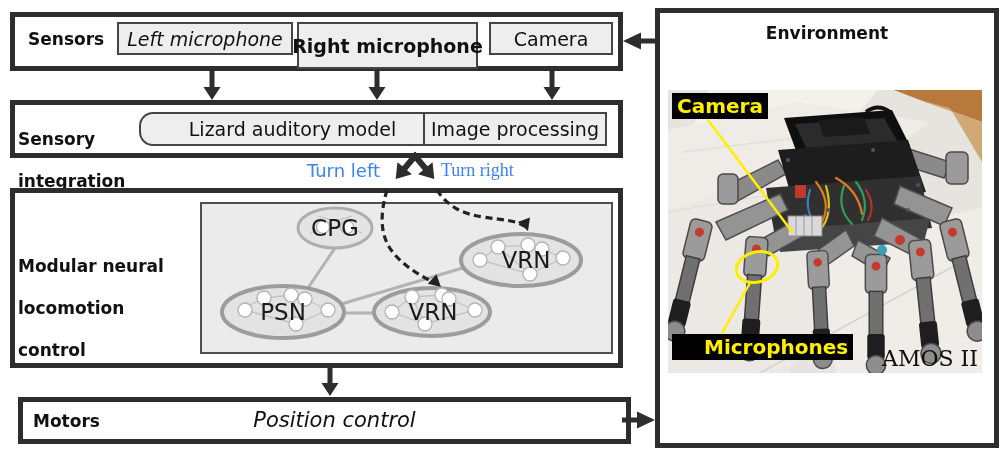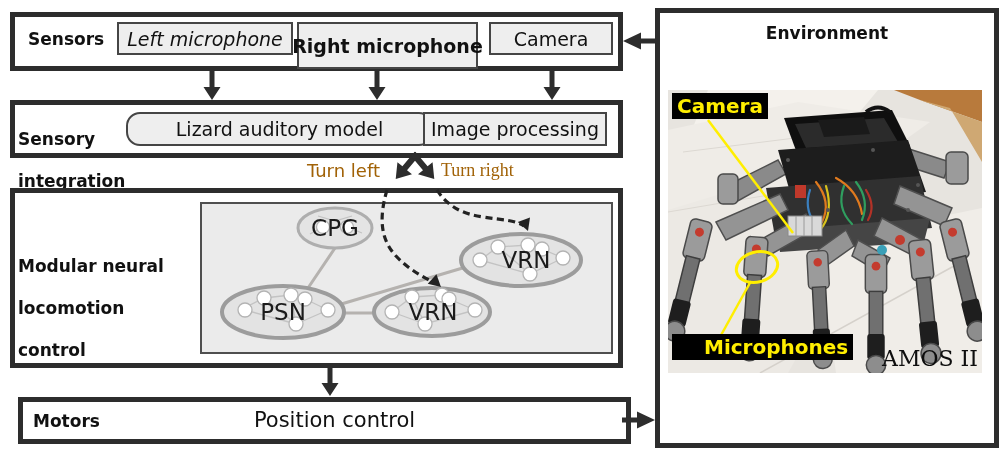--- a/index.html
+++ b/index.html
@@ -7,22 +7,22 @@
     position:relative;width:1003px;height:455px;background:#ffffff;
     font-family:"DejaVu Sans","Liberation Sans",sans-serif;color:#111;overflow:hidden;
   }
   .bigbox{position:absolute;border:5px solid #2d2d2d;background:#fff;box-sizing:border-box;}
   .boxtitle{position:absolute;font-weight:bold;font-size:17px;line-height:21px;color:#111;white-space:pre-line;}
   .chip{
     position:absolute;background:#eeeeee;border:2px solid #454545;box-sizing:border-box;
     display:flex;align-items:center;justify-content:center;font-size:19px;color:#111;white-space:nowrap;
   }
   .panel{position:absolute;background:#ebebeb;border:2px solid #4f4f4f;box-sizing:border-box;}
-  .turnlabel{position:absolute;font-size:18px;color:#a16207;white-space:nowrap;}
-  .poscontrol{position:absolute;font-size:21px;color:#111;text-align:center;}
+  .turnlabel{position:absolute;font-size:18px;color:#3b82f6;white-space:nowrap;}
+  .poscontrol{position:absolute;font-size:21px;color:#111;text-align:center;font-style:italic;}
   .overlay{position:absolute;left:0;top:0;z-index:5;pointer-events:none;}
   .photo{position:absolute;overflow:hidden;}
   .photo svg{position:absolute;left:0;top:0;}
   .anno{
     position:absolute;background:#000;color:#ffee00;font-weight:bold;font-size:20px;
     padding:2px 5px;line-height:22px;white-space:nowrap;z-index:4;
   }
   .robotname{
     position:absolute;right:4px;bottom:2px;font-family:"DejaVu Serif","Liberation Serif",serif;
     font-size:22px;color:#0e0e0e;z-index:4;
@@ -39,21 +39,21 @@
     <div class="chip" style="left:102px;top:5px;width:176px;height:33px;font-style:italic;">Left microphone</div>
     <div class="chip" style="left:282px;top:5px;width:181px;height:47px;font-weight:bold;">Right microphone</div>
     <div class="chip" style="left:474px;top:5px;width:124px;height:33px;">Camera</div>
   </div>
 
   <div class="bigbox" style="left:10px;top:100px;width:613px;height:58px;">
     <div class="boxtitle" style="left:3px;top:3px;">
       <span>Sensory</span><br>
       <span>integration</span>
     </div>
-    <div class="chip" style="left:111px;top:7px;width:307px;height:34px;border-radius:14px;">Lizard auditory model</div>
+    <div class="chip" style="left:124px;top:7px;width:307px;height:34px;border-radius:14px;">Lizard auditory model</div>
     <div class="chip" style="left:408px;top:7px;width:184px;height:34px;">Image processing</div>
   </div>
 
   <div class="turnlabel" style="left:270px;top:160px;width:110px;text-align:right;">Turn left</div>
   <div class="turnlabel" style="left:441px;top:160px;font-family:Liberation Serif, serif;">Turn right</div>
 
   <div class="bigbox" style="left:10px;top:188px;width:613px;height:180px;">
     <div class="boxtitle" style="left:3px;top:42px;">
       <span>Modular neural</span><br>
       <span>locomotion</span><br>

